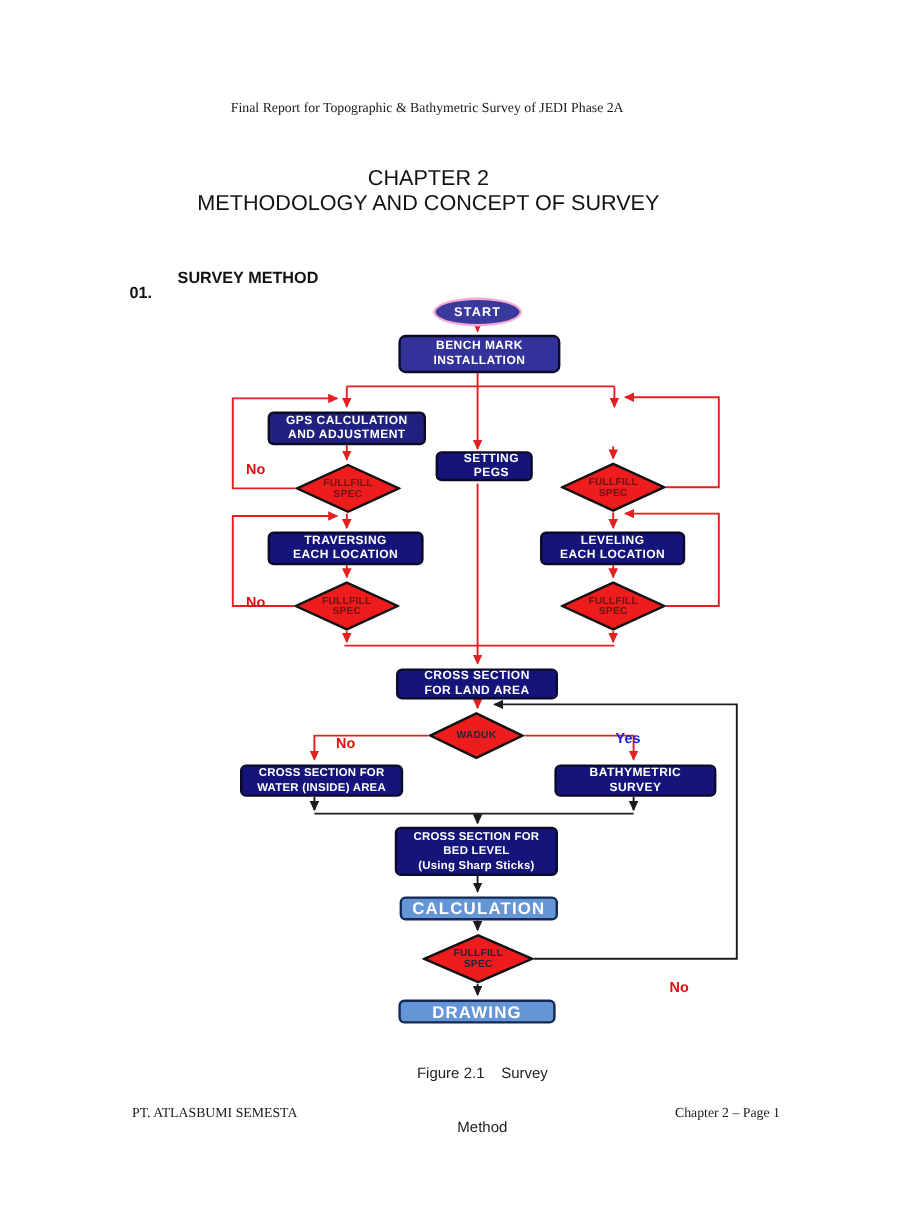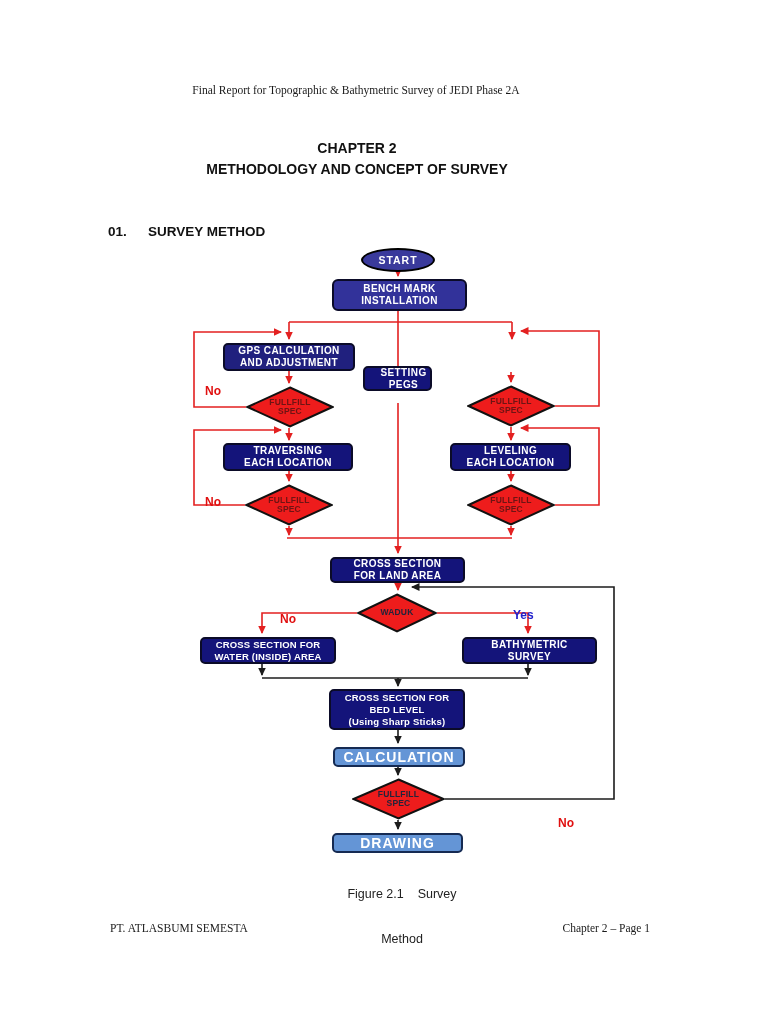--- a/index.html
+++ b/index.html
@@ -1,38 +1,38 @@
 <!DOCTYPE html>
 <html><head>
 <meta charset="utf-8">
 <style>
   html,body{margin:0;padding:0;background:#fff;}
   #page{position:relative;width:768px;height:1024px;background:#ffffff;overflow:hidden;
         font-family:"Liberation Sans",sans-serif;}
   .abs{position:absolute;}
   .serif{font-family:"Liberation Serif",serif;}
   .header-line{left:0;top:84px;width:712px;text-align:center;font-size:11.5px;color:#1a1a1a;}
-  .title-block{left:0;top:138px;width:714px;text-align:center;font-weight:bold;
-               font-size:14px;line-height:21px;color:#111;}
+  .title-block{left:0;top:138px;width:714px;text-align:center;font-weight:normal;
+               font-size:18px;line-height:21px;color:#111;}
   .section-head{top:224px;font-weight:bold;font-size:13.5px;color:#111;}
   .caption{left:322px;top:857px;width:160px;text-align:center;font-size:12.5px;
            line-height:15px;color:#222;white-space:pre;}
   .footer-left{left:110px;top:922px;font-size:11.5px;color:#1a1a1a;}
   .footer-right{top:922px;right:118px;font-size:11.5px;color:#1a1a1a;}
 
   .node{box-sizing:border-box;position:absolute;color:#ffffff;font-weight:bold;
         text-align:center;border:2px solid #0b0b28;border-radius:5px;
         display:flex;flex-direction:column;justify-content:center;
         font-size:10px;line-height:12px;letter-spacing:0.4px;}
   .node.small{font-size:9.5px;line-height:12px;letter-spacing:0.2px;}
   .navy{background:#14147a;}
   .medblue{background:#32329a;align-items:center;}
   .ltpurple{background:#3d3da2;}
   .ltblue{background:#6495d6;border-color:#152a52;}
-  .oval{border-radius:50%;background:#3a3a9c;border:2px solid #000000;
+  .oval{border-radius:50%;background:#3a3a9c;border:2px solid #f9a8d4;
         letter-spacing:1px;font-size:10.5px;}
   .calcfont{font-size:14px;letter-spacing:1px;}
 
   .diamond{position:absolute;}
   .diamond svg{position:absolute;left:0;top:0;}
   .dtext{position:absolute;left:0;top:0;right:0;bottom:0;display:flex;flex-direction:column;
          align-items:center;justify-content:center;font-weight:bold;font-size:8.5px;
          line-height:9.5px;letter-spacing:0.2px;}
   .dred{color:#6e1414;}
   .ddark{color:#24243a;}
@@ -93,39 +93,39 @@
     </g>
   </svg>
 
   <div class="abs serif header-line">Final Report for Topographic &amp; Bathymetric Survey of JEDI Phase 2A</div>
 
   <div class="abs title-block">
     <div>CHAPTER 2</div>
     <div>METHODOLOGY AND CONCEPT OF SURVEY</div>
   </div>
 
-  <div class="abs section-head" style="left:108px;">01.</div>
+  <div class="abs section-head" style="left:108px;margin-top:12px;">01.</div>
   <div class="abs section-head" style="left:148px;">SURVEY METHOD</div>
 
   <div class="node oval" style="left:361px;top:248px;width:74px;height:24px;">
     <span>START</span>
   </div>
 
   <div class="node medblue" style="left:332px;top:279px;width:135px;height:32px;border-radius:6px;">
     <span>BENCH MARK</span>
     <span>INSTALLATION</span>
   </div>
 
   <div class="node medblue" style="left:223px;top:343px;width:132px;height:28px;background:#20207e;">
     <span>GPS CALCULATION</span>
     <span>AND ADJUSTMENT</span>
   </div>
 
 
-  <div class="node navy" style="left:363px;top:366px;width:69px;height:25px;padding-left:12px;">
+  <div class="node navy" style="left:363px;top:376px;width:81px;height:25px;padding-left:12px;">
     <span>SETTING</span>
     <span>PEGS</span>
   </div>
 
   <div class="node navy" style="left:223px;top:443px;width:130px;height:28px;">
     <span>TRAVERSING</span>
     <span>EACH LOCATION</span>
   </div>
 
   <div class="node navy" style="left:450px;top:443px;width:121px;height:28px;">

